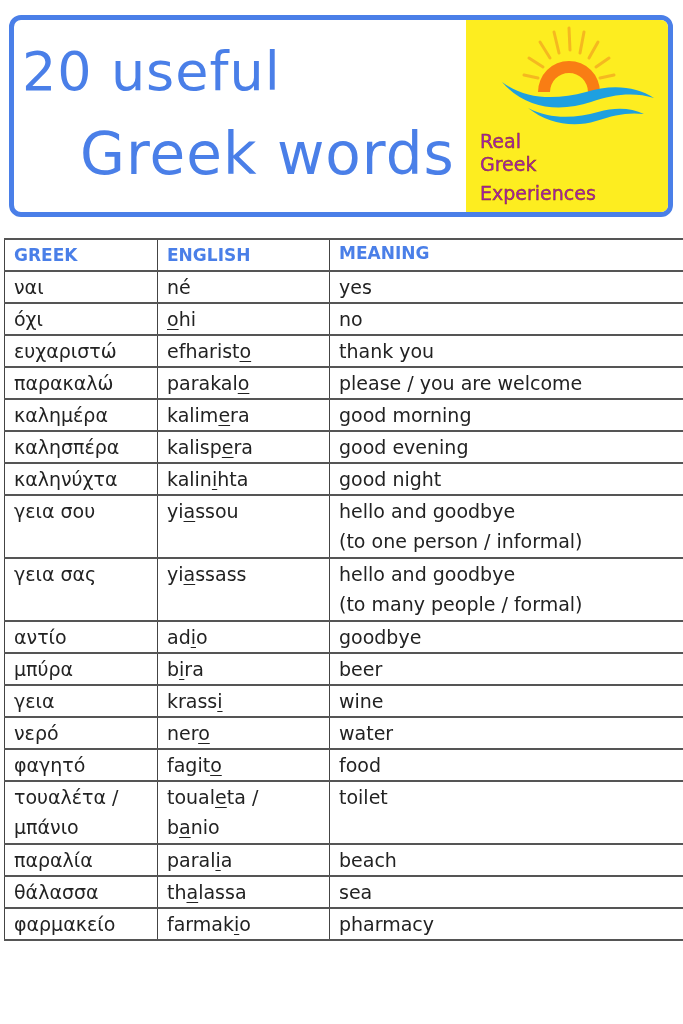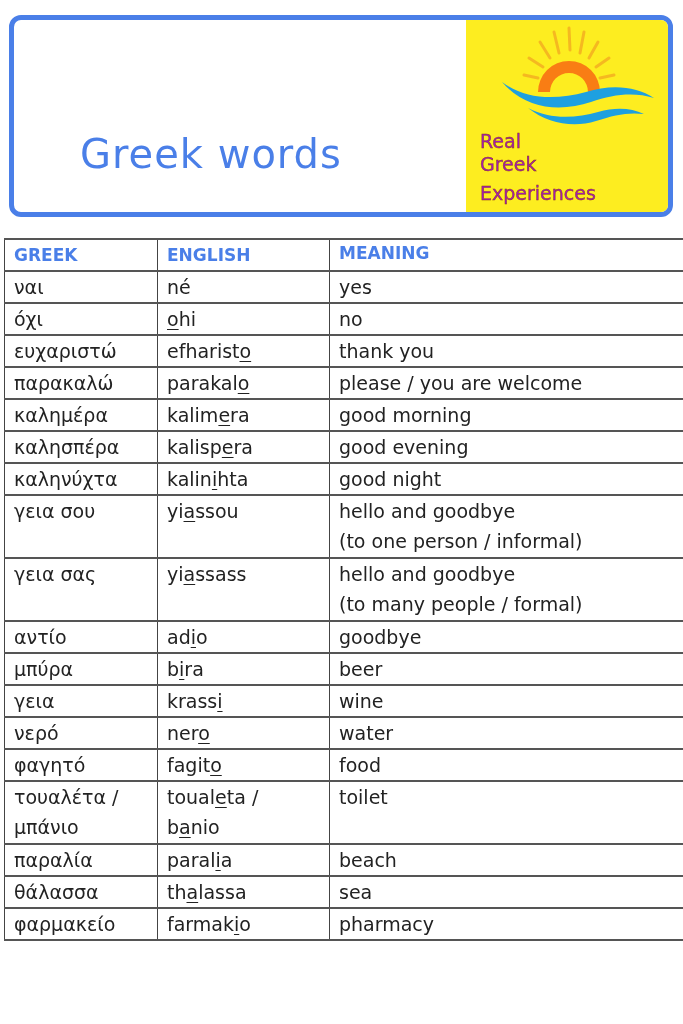--- a/index.html
+++ b/index.html
@@ -8,21 +8,21 @@
   .banner {
     position:absolute; left:9px; top:15px; width:664px; height:202px;
     box-sizing:border-box; border:5px solid #4a7fe8; border-radius:12px; background:#fff;
     overflow:hidden;
   }
   .banner-title {
     position:absolute; color:#4a7fe8; font-family:"DejaVu Sans", sans-serif;
     font-weight:normal; white-space:nowrap; letter-spacing:1px;
   }
   .t1 { left:8px; top:22px; font-size:54px; line-height:60px; }
-  .t2 { left:66px; top:102px; font-size:40px; line-height:64px; }
+  .t2 { left:66px; top:102px; font-size:58px; line-height:64px; }
 
   .logo {
     position:absolute; right:0; top:0; width:202px; height:100%; background:#fded20;
   }
   .logo-text {
     position:absolute; left:14px; font-family:"DejaVu Sans", sans-serif; font-size:19px;
     color:#a21caf; -webkit-text-stroke:0.4px #8a3a20; letter-spacing:0px; line-height:22px;
   }
   .lt1 { top:110px; } .lt2 { top:133px; } .lt3 { top:162px; }
   .logo svg { position:absolute; left:0; top:0; }
@@ -42,20 +42,21 @@
   col.c1 { width:153px; } col.c2 { width:172px; } col.c3 { width:354px; }
   tr.r1 td { height:30px; }
   tr.r2 td { height:61px;margin-left:8px; }
   td span.line { display:block; }
   u { text-decoration:underline; text-underline-offset:3px; }
 </style>
 </head>
 <body>
 
 <div class="banner">
+  <div class="banner-title t1">20 useful</div>
   <div class="banner-title t2">Greek words</div>
 
   <div class="logo">
     <svg width="202" height="110" viewBox="0 0 202 110">
       <g stroke="#f5b820" stroke-width="3" stroke-linecap="round">
         <line x1="103" y1="8" x2="104" y2="30"></line>
         <line x1="88" y1="12" x2="93" y2="33"></line>
         <line x1="118" y1="12" x2="114" y2="33"></line>
         <line x1="74" y1="22" x2="84" y2="38"></line>
         <line x1="132" y1="22" x2="123" y2="38"></line>

